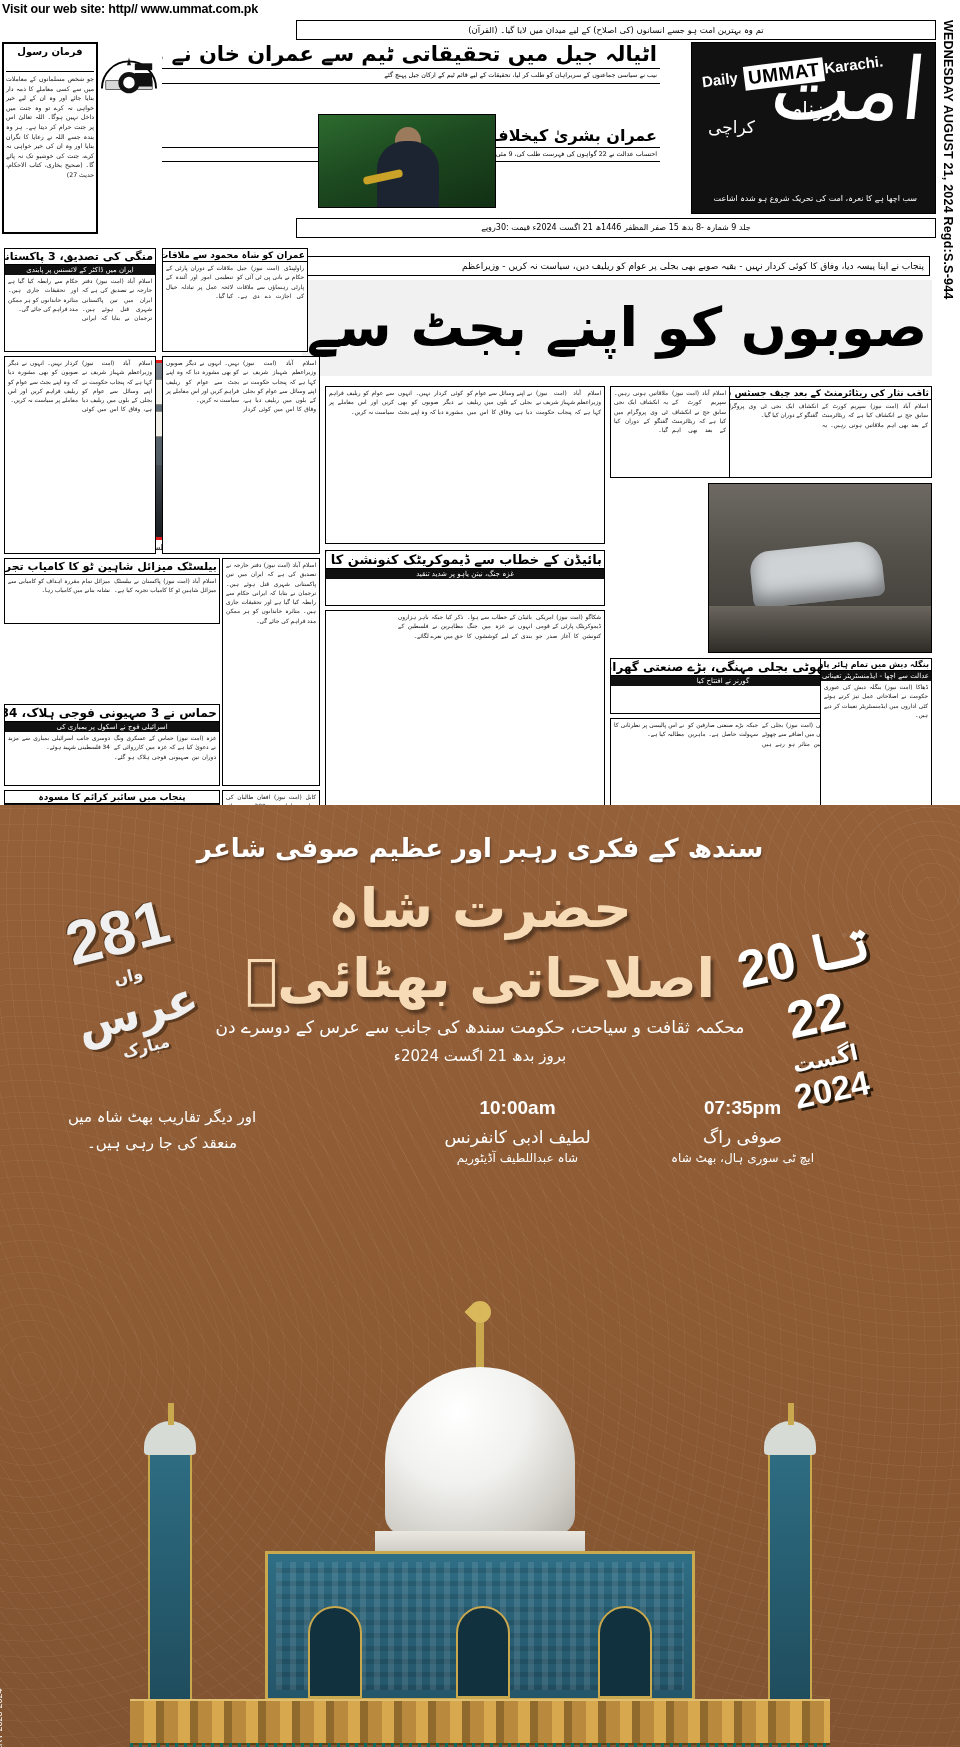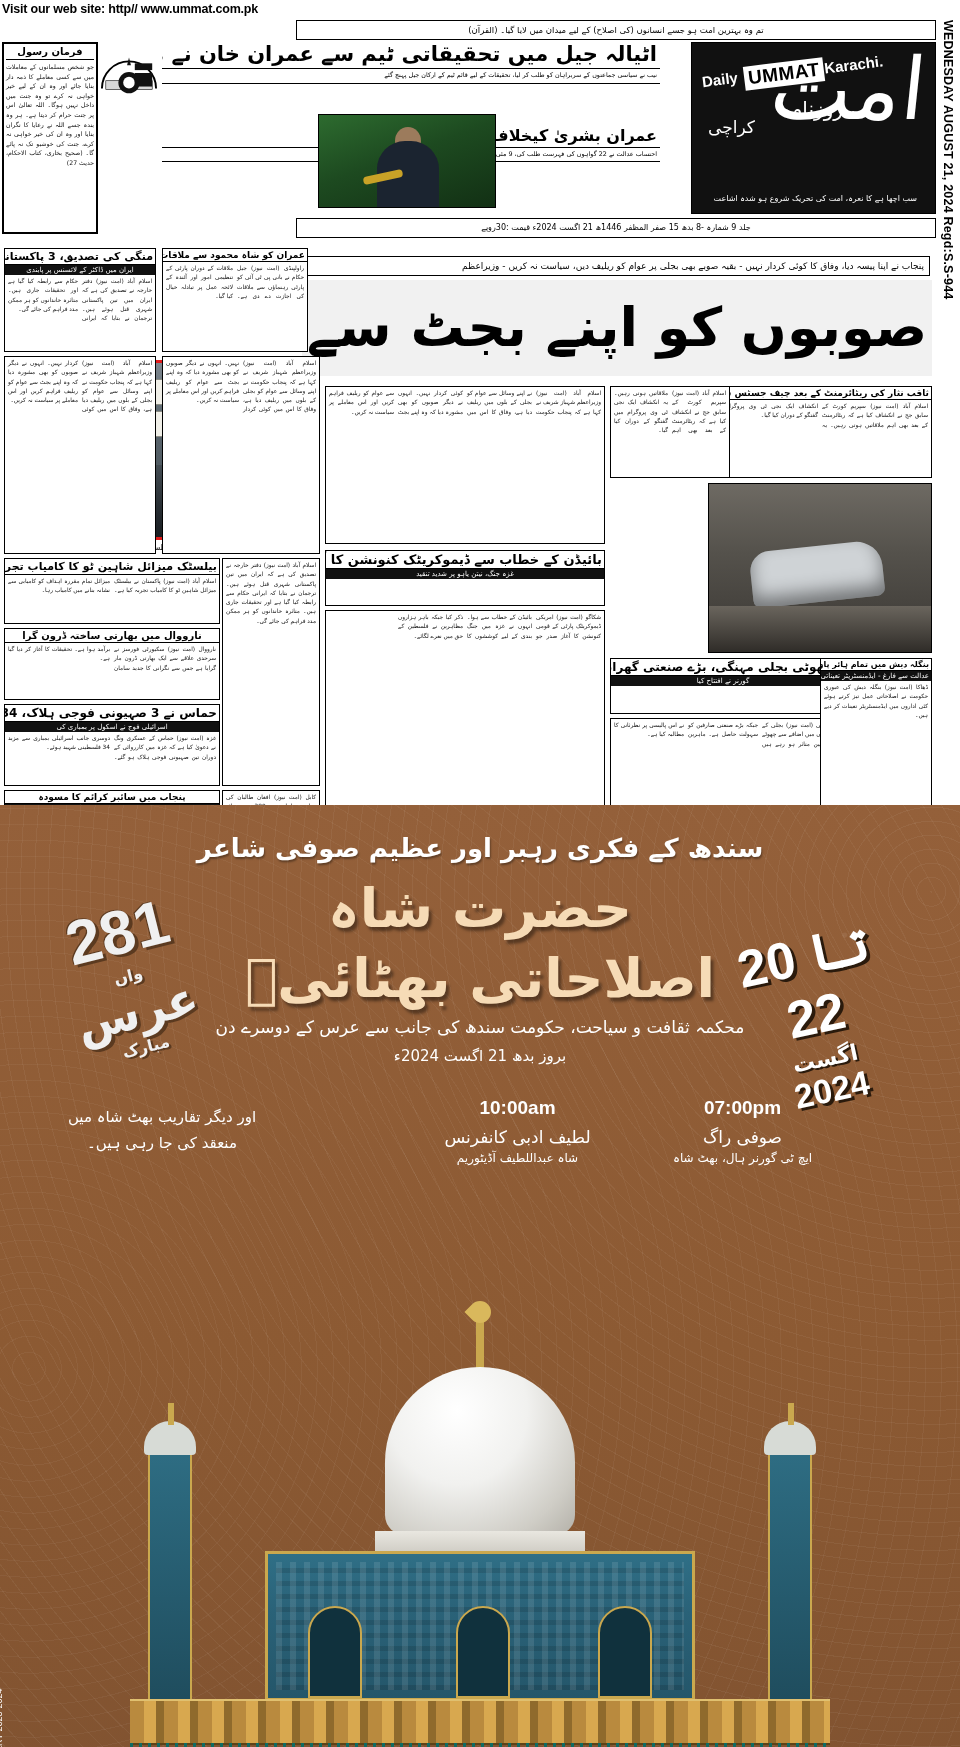--- a/index.html
+++ b/index.html
@@ -94,21 +94,21 @@
   .quran-strip.wide { right: 24px; width: 640px; }
 
   
   .hadith-box {
     position: absolute; left: 2px; top: 24px; width: 96px; height: 192px;
     border: 2px solid #000; background: #fff; padding: 2px;
   }
   .hadith-title {
     text-align: center; font-family: "DejaVu Sans", sans-serif;
     font-size: 10px; font-weight: bold; border-bottom: 1px solid #000;
-    padding-bottom: 2px; margin-bottom: 2px;
+    padding-bottom: 14px; margin-bottom: 2px;
   }
   .hadith-body {
     font-family: "DejaVu Sans", sans-serif; font-size: 6.2px;
     line-height: 1.55; text-align: justify; color: #111;
   }
   
   .emblem {
     position: absolute; left: 100px; top: 26px; width: 58px; height: 58px;
   }
 
@@ -567,24 +567,20 @@
     <div class="colbox" style="left:162px; top:8px; width:146px; height:104px;">
       <div class="cb-head" style="font-size:9px;">عمران کو شاہ محمود سے ملاقات کی اجازت</div>
       <div class="cb-body c2">راولپنڈی (امت نیوز) جیل حکام نے بانی پی ٹی آئی کو پارٹی رہنماؤں سے ملاقات کی اجازت دے دی ہے۔ ملاقات کے دوران پارٹی کے تنظیمی امور اور آئندہ کے لائحہ عمل پر تبادلہ خیال کیا گیا۔</div>
     </div>
 
     <div class="colbox" style="left:4px; top:318px; width:216px; height:66px;">
       <div class="cb-head" style="font-size:11px;">بیلسٹک میزائل شاہین ٹو کا کامیاب تجربہ</div>
       <div class="cb-body c2">اسلام آباد (امت نیوز) پاکستان نے بیلسٹک میزائل شاہین ٹو کا کامیاب تجربہ کیا ہے۔ میزائل تمام مقررہ اہداف کو کامیابی سے نشانہ بنانے میں کامیاب رہا۔</div>
     </div>
 
-    <div class="colbox" style="left:4px; top:388px; width:216px; height:72px;">
-      <div class="cb-head" style="font-size:10px;">نارووال میں بھارتی ساختہ ڈرون گرا</div>
-      <div class="cb-body c2">نارووال (امت نیوز) سکیورٹی فورسز نے سرحدی علاقے سے ایک بھارتی ڈرون مار گرایا ہے جس سے نگرانی کا جدید سامان برآمد ہوا ہے۔ تحقیقات کا آغاز کر دیا گیا ہے۔</div>
-    </div>
 
     <div class="colbox" style="left:4px; top:464px; width:216px; height:82px;">
       <div class="cb-head" style="font-size:12px;">حماس نے 3 صہیونی فوجی ہلاک، 34 فلسطینی شہید</div>
       <div class="cb-sub">اسرائیلی فوج نے اسکول پر بمباری کی</div>
       <div class="cb-body c2">غزہ (امت نیوز) حماس کے عسکری ونگ نے دعویٰ کیا ہے کہ غزہ میں کارروائی کے دوران تین صہیونی فوجی ہلاک ہو گئے۔ دوسری جانب اسرائیلی بمباری سے مزید 34 فلسطینی شہید ہوئے۔</div>
     </div>
 
     <div class="colbox" style="left:222px; top:318px; width:98px; height:228px;">
       <div class="cb-body c1">اسلام آباد (امت نیوز) دفتر خارجہ نے تصدیق کی ہے کہ ایران میں تین پاکستانی شہری قتل ہوئے ہیں۔ ترجمان نے بتایا کہ ایرانی حکام سے رابطہ کیا گیا ہے اور تحقیقات جاری ہیں۔ متاثرہ خاندانوں کو ہر ممکن مدد فراہم کی جائے گی۔</div>
     </div>
@@ -611,21 +607,21 @@
       <div class="cb-head" style="font-size:12px;">چھوٹی بجلی مہنگی، بڑے صنعتی گھرانے</div>
       <div class="cb-sub">گورنر نے افتتاح کیا</div>
     </div>
 
     <div class="colbox" style="left:610px; top:478px; width:226px; height:158px;">
       <div class="cb-body c3">کراچی (امت نیوز) بجلی کے نرخوں میں اضافے سے چھوٹے صارفین متاثر ہو رہے ہیں جبکہ بڑے صنعتی صارفین کو سہولت حاصل ہے۔ ماہرین نے اس پالیسی پر نظرثانی کا مطالبہ کیا ہے۔</div>
     </div>
 
     <div class="colbox" style="right:28px; top:418px; width:112px; height:218px;">
       <div class="cb-head" style="font-size:8px;">بنگلہ دیش میں تمام ہائر پاورز شاپنگ سنٹرز</div>
-      <div class="cb-sub">عدالت سے فارغ - ایڈمنسٹریٹر تعیناتی</div>
+      <div class="cb-sub">عدالت سے اچھا - ایڈمنسٹریٹر تعیناتی</div>
       <div class="cb-body c1">ڈھاکا (امت نیوز) بنگلہ دیش کی عبوری حکومت نے اصلاحاتی عمل تیز کرتے ہوئے کئی اداروں میں ایڈمنسٹریٹر تعینات کر دیے ہیں۔</div>
     </div>
 
     <div class="colbox" style="left:4px; top:550px; width:216px; height:88px;">
       <div class="cb-head" style="font-size:9px;">پنجاب میں سائبر کرائم کا مسودہ</div>
       <div class="cb-sub">تیار - 14 سال تک قید ہوگی</div>
       <div class="cb-body c2">لاہور (امت نیوز) پنجاب حکومت نے سائبر کرائم سے متعلق نیا قانون تیار کر لیا ہے جس میں 14 سال تک قید کی سزا تجویز کی گئی ہے۔</div>
     </div>
 
     <div class="colbox" style="left:222px; top:550px; width:98px; height:88px;">
@@ -676,23 +672,23 @@
       </div>
 
       <div class="date-badge">
         <div class="db-line1">20 تا 22</div>
         <div class="db-line2">اگست</div>
         <div class="db-line3">2024</div>
       </div>
 
       <div class="sched">
         <div class="sched-col">
-          <div class="sched-time">07:00pm</div>
+          <div class="sched-time">07:35pm</div>
           <div class="sched-title">صوفی راگ</div>
-          <div class="sched-venue">ایچ ٹی گورنر ہال، بھٹ شاہ</div>
+          <div class="sched-venue">ایچ ٹی سوری ہال، بھٹ شاہ</div>
         </div>
         <div class="sched-col">
           <div class="sched-time">10:00am</div>
           <div class="sched-title">لطیف ادبی کانفرنس</div>
           <div class="sched-venue">شاہ عبداللطیف آڈیٹوریم</div>
         </div>
       </div>
 
       <div class="sched-note">اور دیگر تقاریب بھٹ شاہ میں منعقد کی جا رہی ہیں۔</div>
 

